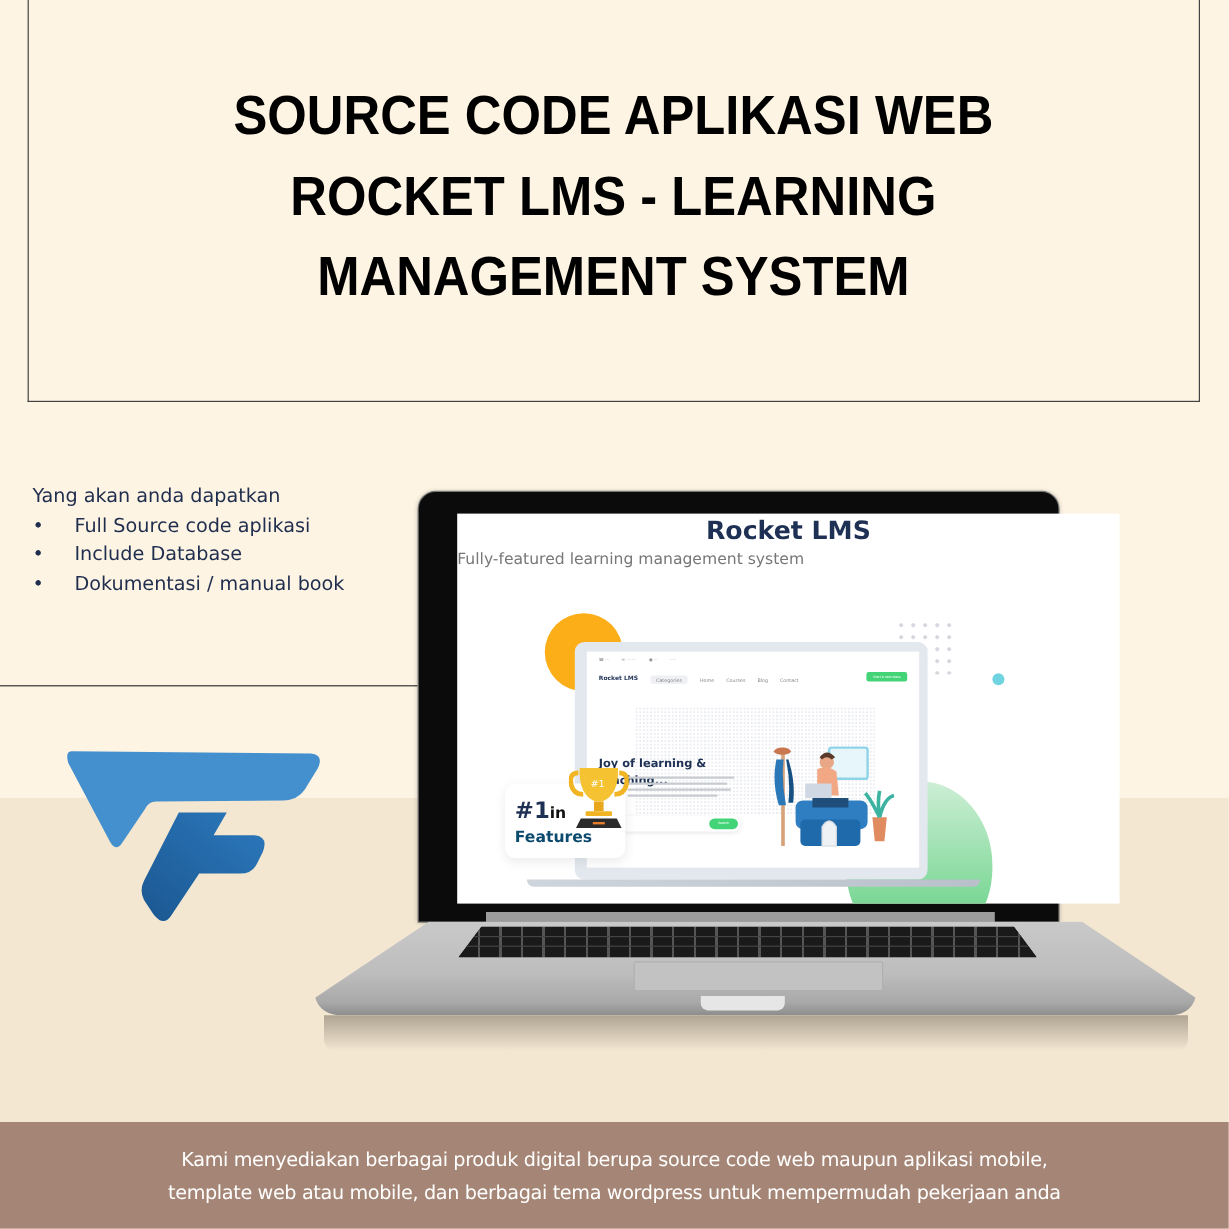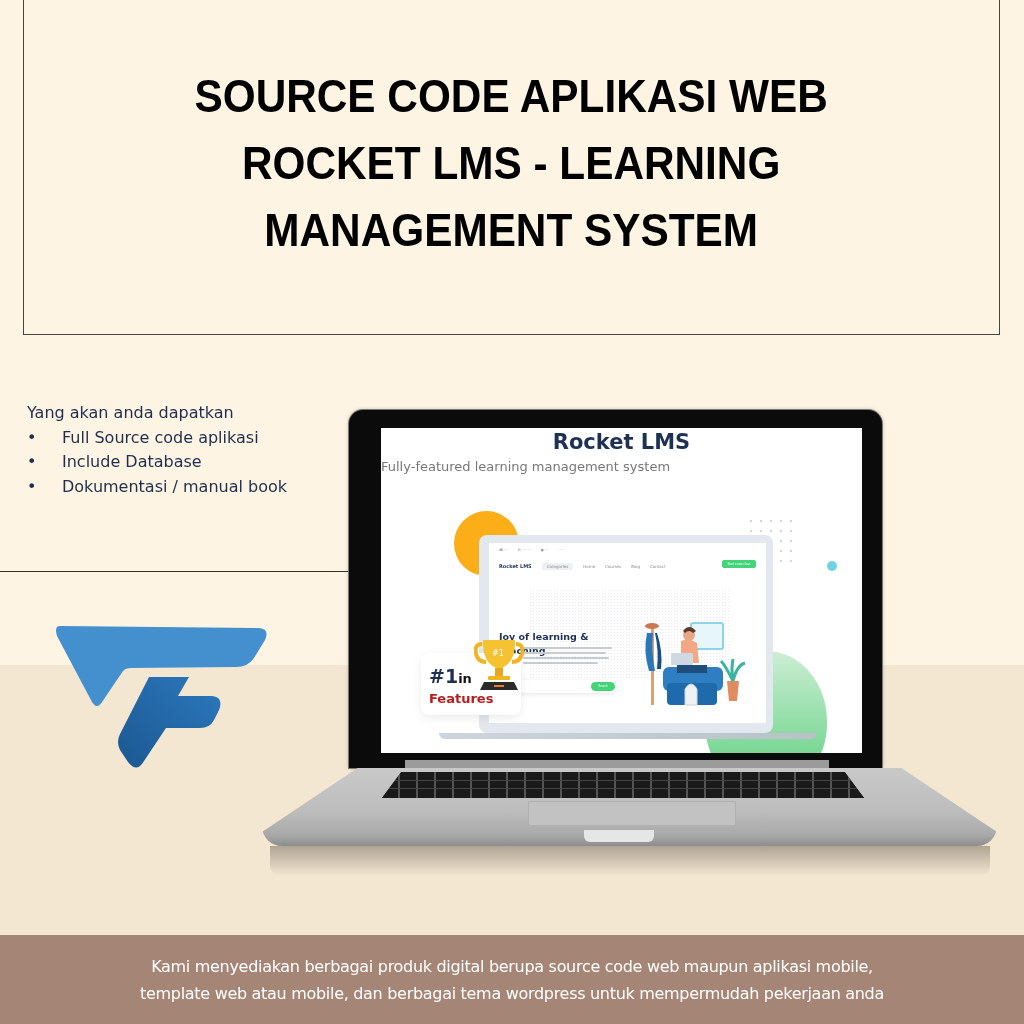--- a/index.html
+++ b/index.html
@@ -29,21 +29,21 @@
     .divider { position: absolute; left: 0; top: 571px; width: 348px; height: 1px; background: #333; }
 
     .logo { position: absolute; left: 54px; top: 622px; width: 216px; height: 148px; }
 
     
     .laptop-screen-outer {
       position: absolute; left: 349px; top: 410px; width: 533px; height: 358px;
       background: #0b0b0b; border-radius: 14px 14px 0 0;
       box-shadow: 0 0 0 1px #777, 0 0 4px rgba(0,0,0,0.3);
     }
-    .screen { position: absolute; left: 381px; top: 428px; width: 481px; height: 325px; background: #fff; overflow: hidden; }
+    .screen { position: absolute; left: 381px; top: 428px; width: 552px; height: 325px; background: #fff; overflow: hidden; }
     .screen-brand { position: absolute; left: 0; top: 2px; width: 100%; text-align: center;
       font-family: "DejaVu Sans", sans-serif; font-weight: 700; font-size: 21px; color: #1e3155; }
     .screen-tagline { position: absolute; left: 0; top: 31px; width: 100%; text-align: left;
       font-family: "DejaVu Sans", sans-serif; font-size: 13px; color: #777; }
 
     .orange-circle { position: absolute; left: 73px; top: 83px; width: 65px; height: 65px; border-radius: 50%; background: #fbae17; }
     .dots { position: absolute; left: 365px; top: 88px; width: 48px; height: 46px;
       background-image: radial-gradient(circle, #d3d6dc 1.4px, transparent 1.6px); background-size: 10px 10px; }
     .teal-dot { position: absolute; left: 446px; top: 133px; width: 10px; height: 10px; border-radius: 50%; background: #6fd4e0; }
     .green-blob { position: absolute; left: 324px; top: 223px; width: 122px; height: 140px; border-radius: 50% 50% 48% 48%;
@@ -64,21 +64,21 @@
     .mock-lines { position: absolute; left: 34px; top: 104px; width: 94px; }
     .mock-lines div { height: 2px; background: #c8cbd0; margin-bottom: 3px; border-radius: 1px; }
     .mock-search { position: absolute; left: 26px; top: 137px; width: 102px; height: 13px; background: #fff; border-radius: 6px; box-shadow: 0 1px 4px rgba(0,0,0,0.1); }
     .mock-search-btn { position: absolute; right: 2px; top: 2px; width: 24px; height: 9px; background: #43d477; border-radius: 5px; color: #fff; font-size: 3px; line-height: 9px; text-align: center; }
     .mock-illustration { position: absolute; left: 152px; top: 78px; width: 110px; height: 90px; }
     .mock-bottom { position: absolute; left: 58px; top: 305px; width: 378px; height: 6px; background: linear-gradient(90deg,#cfd5dd,#b9c0c9); border-radius: 0 0 6px 6px; }
 
     .badge { position: absolute; left: 40px; top: 225px; width: 100px; height: 62px; background: #fff; border-radius: 8px; box-shadow: 0 3px 10px rgba(0,0,0,0.08); }
     .badge-num { position: absolute; left: 8px; top: 12px; font-family: "DejaVu Sans", sans-serif; font-weight: 700; font-size: 19px; color: #1e3155; }
     .badge-in { font-size: 13px; color: #111; }
-    .badge-label { position: absolute; left: 8px; top: 38px; font-family: "DejaVu Sans", sans-serif; font-weight: 700; font-size: 13px; color: #b91c1c; }
+    .badge-label { position: absolute; left: 8px; top: 38px; font-family: "DejaVu Sans", sans-serif; font-weight: 700; font-size: 13px; color: #0c4a6e; }
     .trophy { position: absolute; left: 93px; top: 208px; width: 50px; height: 58px; }
 
     .hinge { position: absolute; left: 405px; top: 760px; width: 424px; height: 12px; background: #9b9b9b; }
     .laptop-base {
       position: absolute; left: 262px; top: 768px; width: 735px; height: 78px;
       background: linear-gradient(180deg, #c9c9c9 0%, #bdbdbd 55%, #a9a9a9 86%, #8d8d8d 100%);
       border-radius: 6px 6px 20px 20px;
       clip-path: polygon(13% 0, 87% 0, 100% 82%, 99% 100%, 1% 100%, 0 82%);
     }
     .keyboard { position: absolute; left: 382px; top: 772px; width: 482px; height: 26px;

